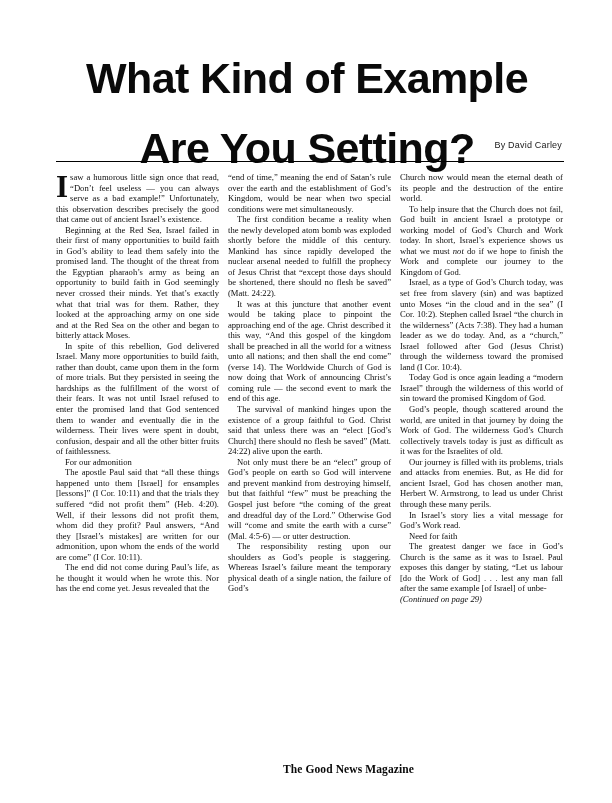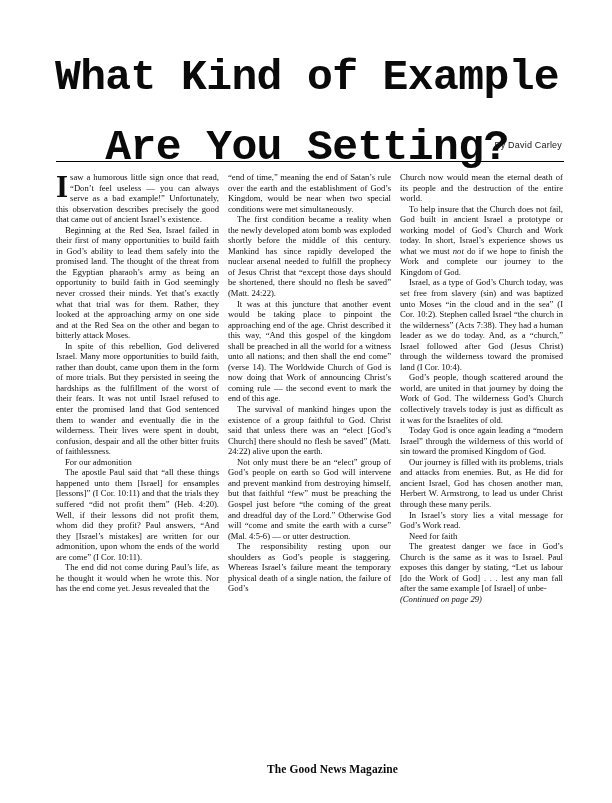--- a/index.html
+++ b/index.html
@@ -23,21 +23,21 @@
     height: 803px;
   }
 
   
   .headline {
     position: absolute;
     left: 52px;
     top: 28px;
     width: 510px;
     text-align: center;
-    font-family: Liberation Mono, monospace;
+    font-family: Liberation Sans, sans-serif;
     font-weight: bold;
     font-size: 43px;
     line-height: 0.98;
     letter-spacing: -0.6px;
     color: #0a0a0a;
   }
   .headline .l1 { display: block; }
   .headline .l2 { display: block; margin-top: 28px; }
 
   
@@ -125,20 +125,21 @@
     position: absolute;
     left: 0;
     top: 763px;
     width: 500px;
     text-align: center;
     font-family: "Liberation Serif", serif;
     font-weight: bold;
     font-size: 11.5px;
     letter-spacing: 0.1px;
     color: #0a0a0a;
+    padding-left: 16px;
   }
   .footer-inner {
     display: inline-block;
     margin-left: 165px;
   }
 </style>
 </head>
 <body>
 
 <div class="page">
@@ -166,22 +167,22 @@
         <p>The first condition became a reality when the newly developed atom bomb was exploded shortly before the middle of this century. Mankind has since rapidly developed the nuclear arsenal needed to fulfill the prophecy of Jesus Christ that “except those days should be shortened, there should no flesh be saved” (Matt. 24:22).</p>
         <p>It was at this juncture that another event would be taking place to pinpoint the approaching end of the age. Christ described it this way, “And this gospel of the kingdom shall be preached in all the world for a witness unto all nations; and then shall the end come” (verse 14). The Worldwide Church of God is now doing that Work of announcing Christ’s coming rule — the second event to mark the end of this age.</p>
         <p>The survival of mankind hinges upon the existence of a group faithful to God. Christ said that unless there was an “elect [God’s Church] there should no flesh be saved” (Matt. 24:22) alive upon the earth.</p>
         <p>Not only must there be an “elect” group of God’s people on earth so God will intervene and prevent mankind from destroying himself, but that faithful “few” must be preaching the Gospel just before “the coming of the great and dreadful day of the Lord.” Otherwise God will “come and smite the earth with a curse” (Mal. 4:5-6) — or utter destruction.</p>
         <p>The responsibility resting upon our shoulders as God’s people is staggering. Whereas Israel’s failure meant the temporary physical death of a single nation, the failure of God’s</p>
       </div>
       <div class="col">
         <p class="noindent">Church now would mean the eternal death of its people and the destruction of the entire world.</p>
         <p>To help insure that the Church does not fail, God built in ancient Israel a prototype or working model of God’s Church and Work today. In short, Israel’s experience shows us what we must <i>not</i> do if we hope to finish the Work and complete our journey to the Kingdom of God.</p>
         <p>Israel, as a type of God’s Church today, was set free from slavery (sin) and was baptized unto Moses “in the cloud and in the sea” (I Cor. 10:2). Stephen called Israel “the church in the wilderness” (Acts 7:38). They had a human leader as we do today. And, as a “church,” Israel followed after God (Jesus Christ) through the wilderness toward the promised land (I Cor. 10:4).</p>
+        <p>Today God is once again leading a “modern Israel” through the wilderness of this world of sin toward the promised Kingdom of God.</p>
         <p>God’s people, though scattered around the world, are united in that journey by doing the Work of God. The wilderness God’s Church collectively travels today is just as difficult as it was for the Israelites of old.</p>
-        <p>Today God is once again leading a “modern Israel” through the wilderness of this world of sin toward the promised Kingdom of God.</p>
         <p>Our journey is filled with its problems, trials and attacks from enemies. But, as He did for ancient Israel, God has chosen another man, Herbert W. Armstrong, to lead us under Christ through these many perils.</p>
         <p>In Israel’s story lies a vital message for God’s Work read.</p>
         <p class="subhead">Need for faith</p>
         <p>The greatest danger we face in God’s Church is the same as it was to Israel. Paul exposes this danger by stating, “Let us labour [do the Work of God] . . . lest any man fall after the same example [of Israel] of unbe-</p>
         <p class="rightalign">(Continued on page 29)</p>
       </div>
     </div>
 
   <div class="footer">
     <span class="footer-inner">The Good News Magazine</span>

